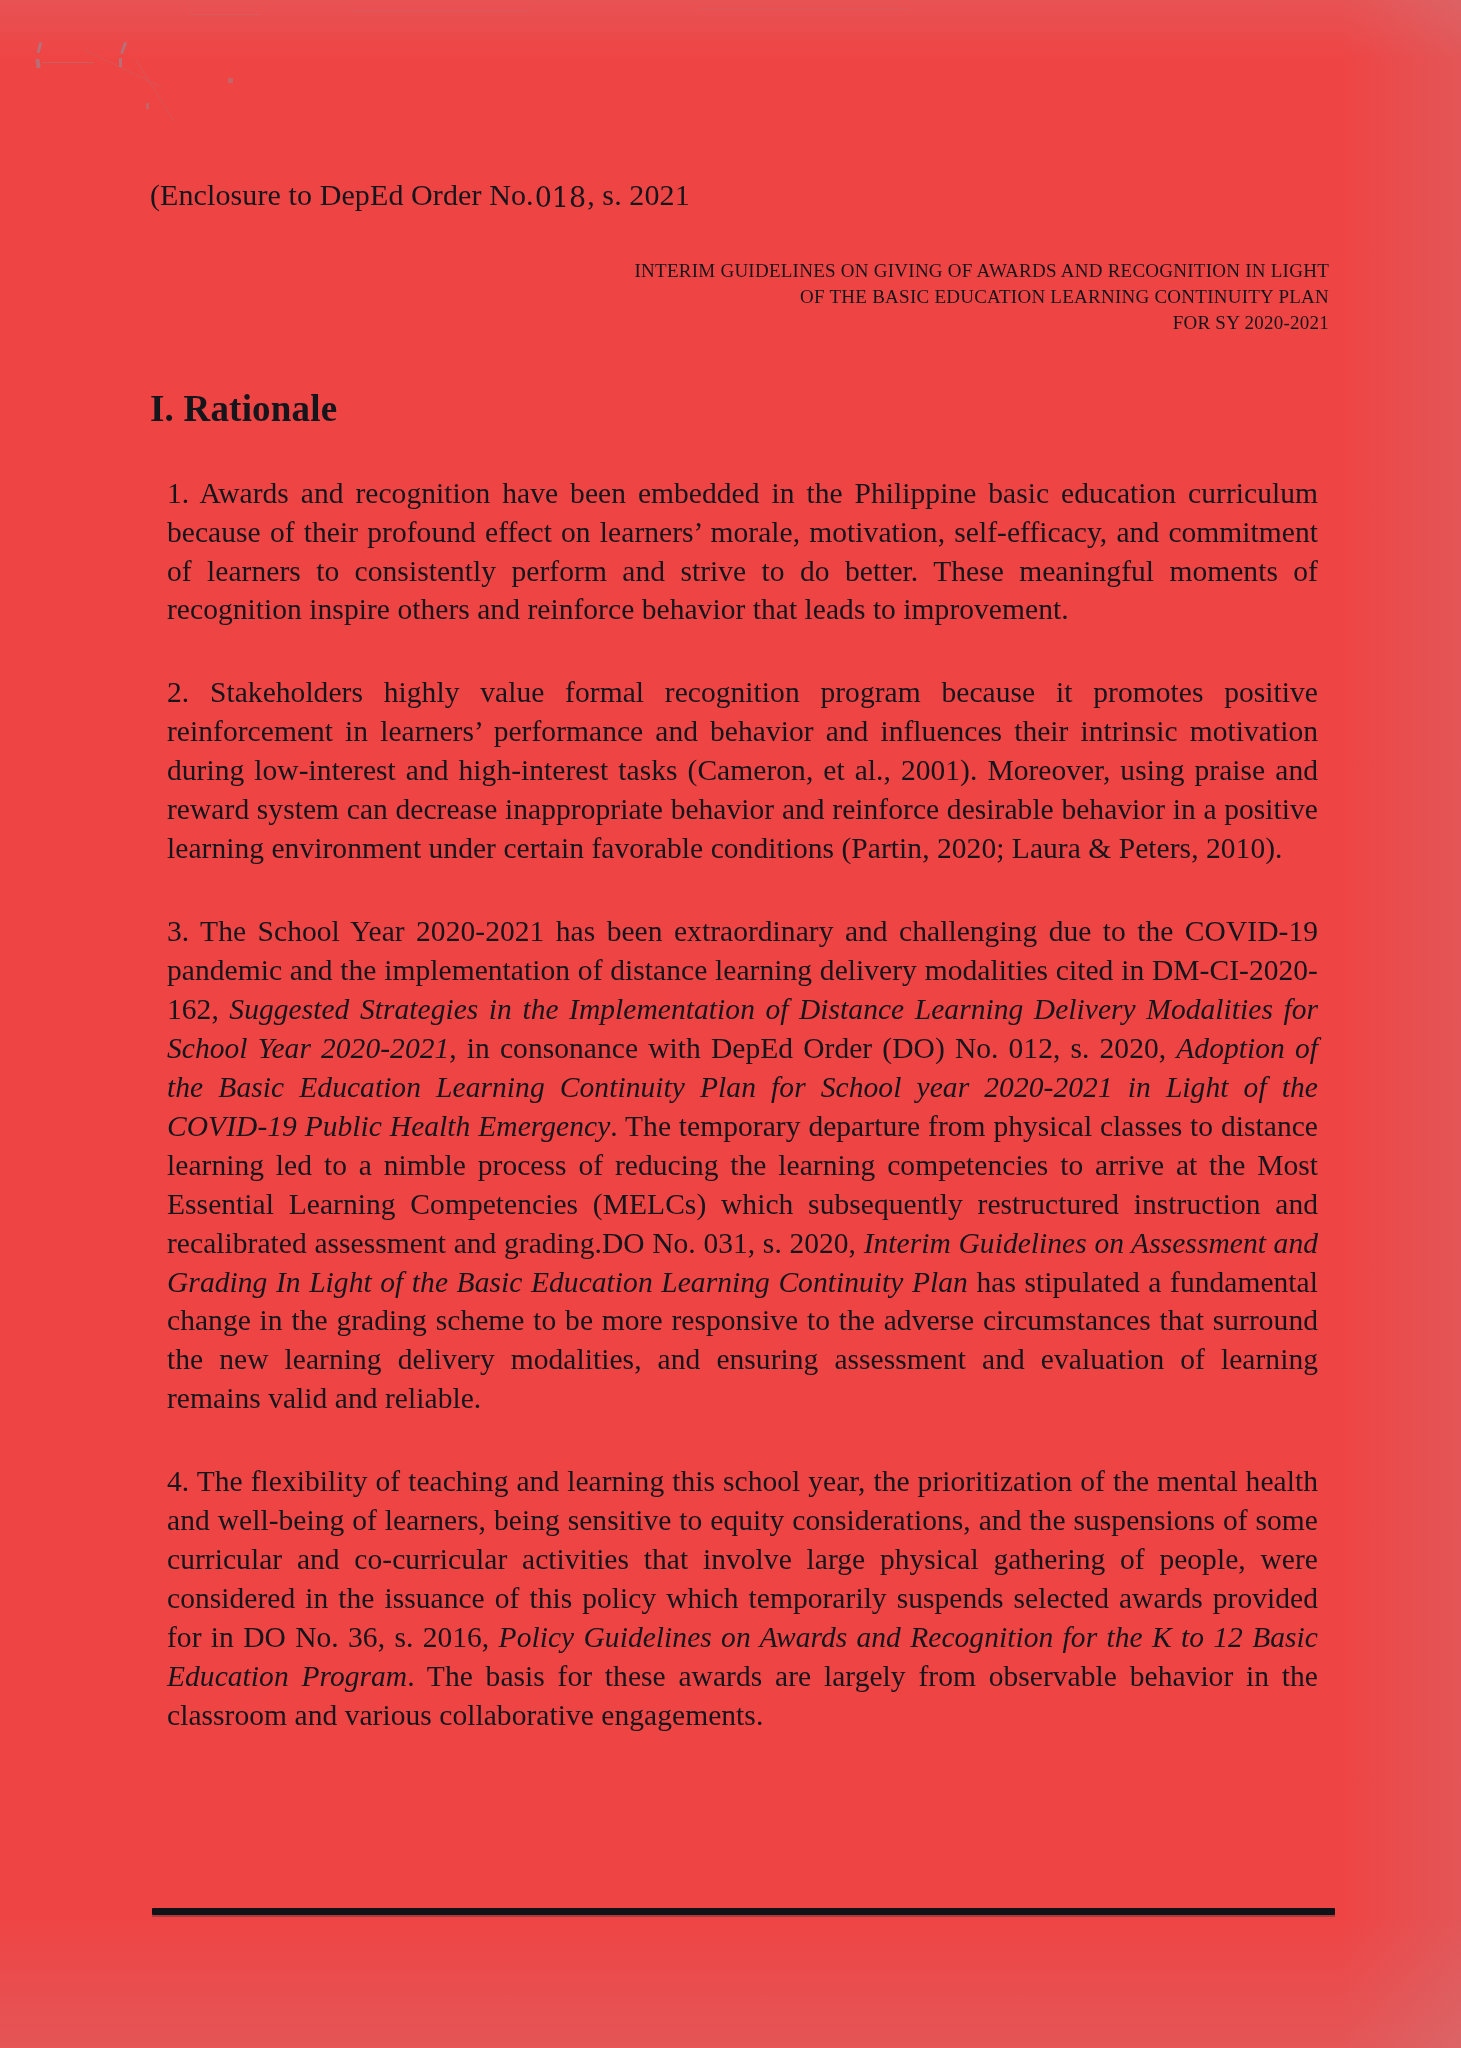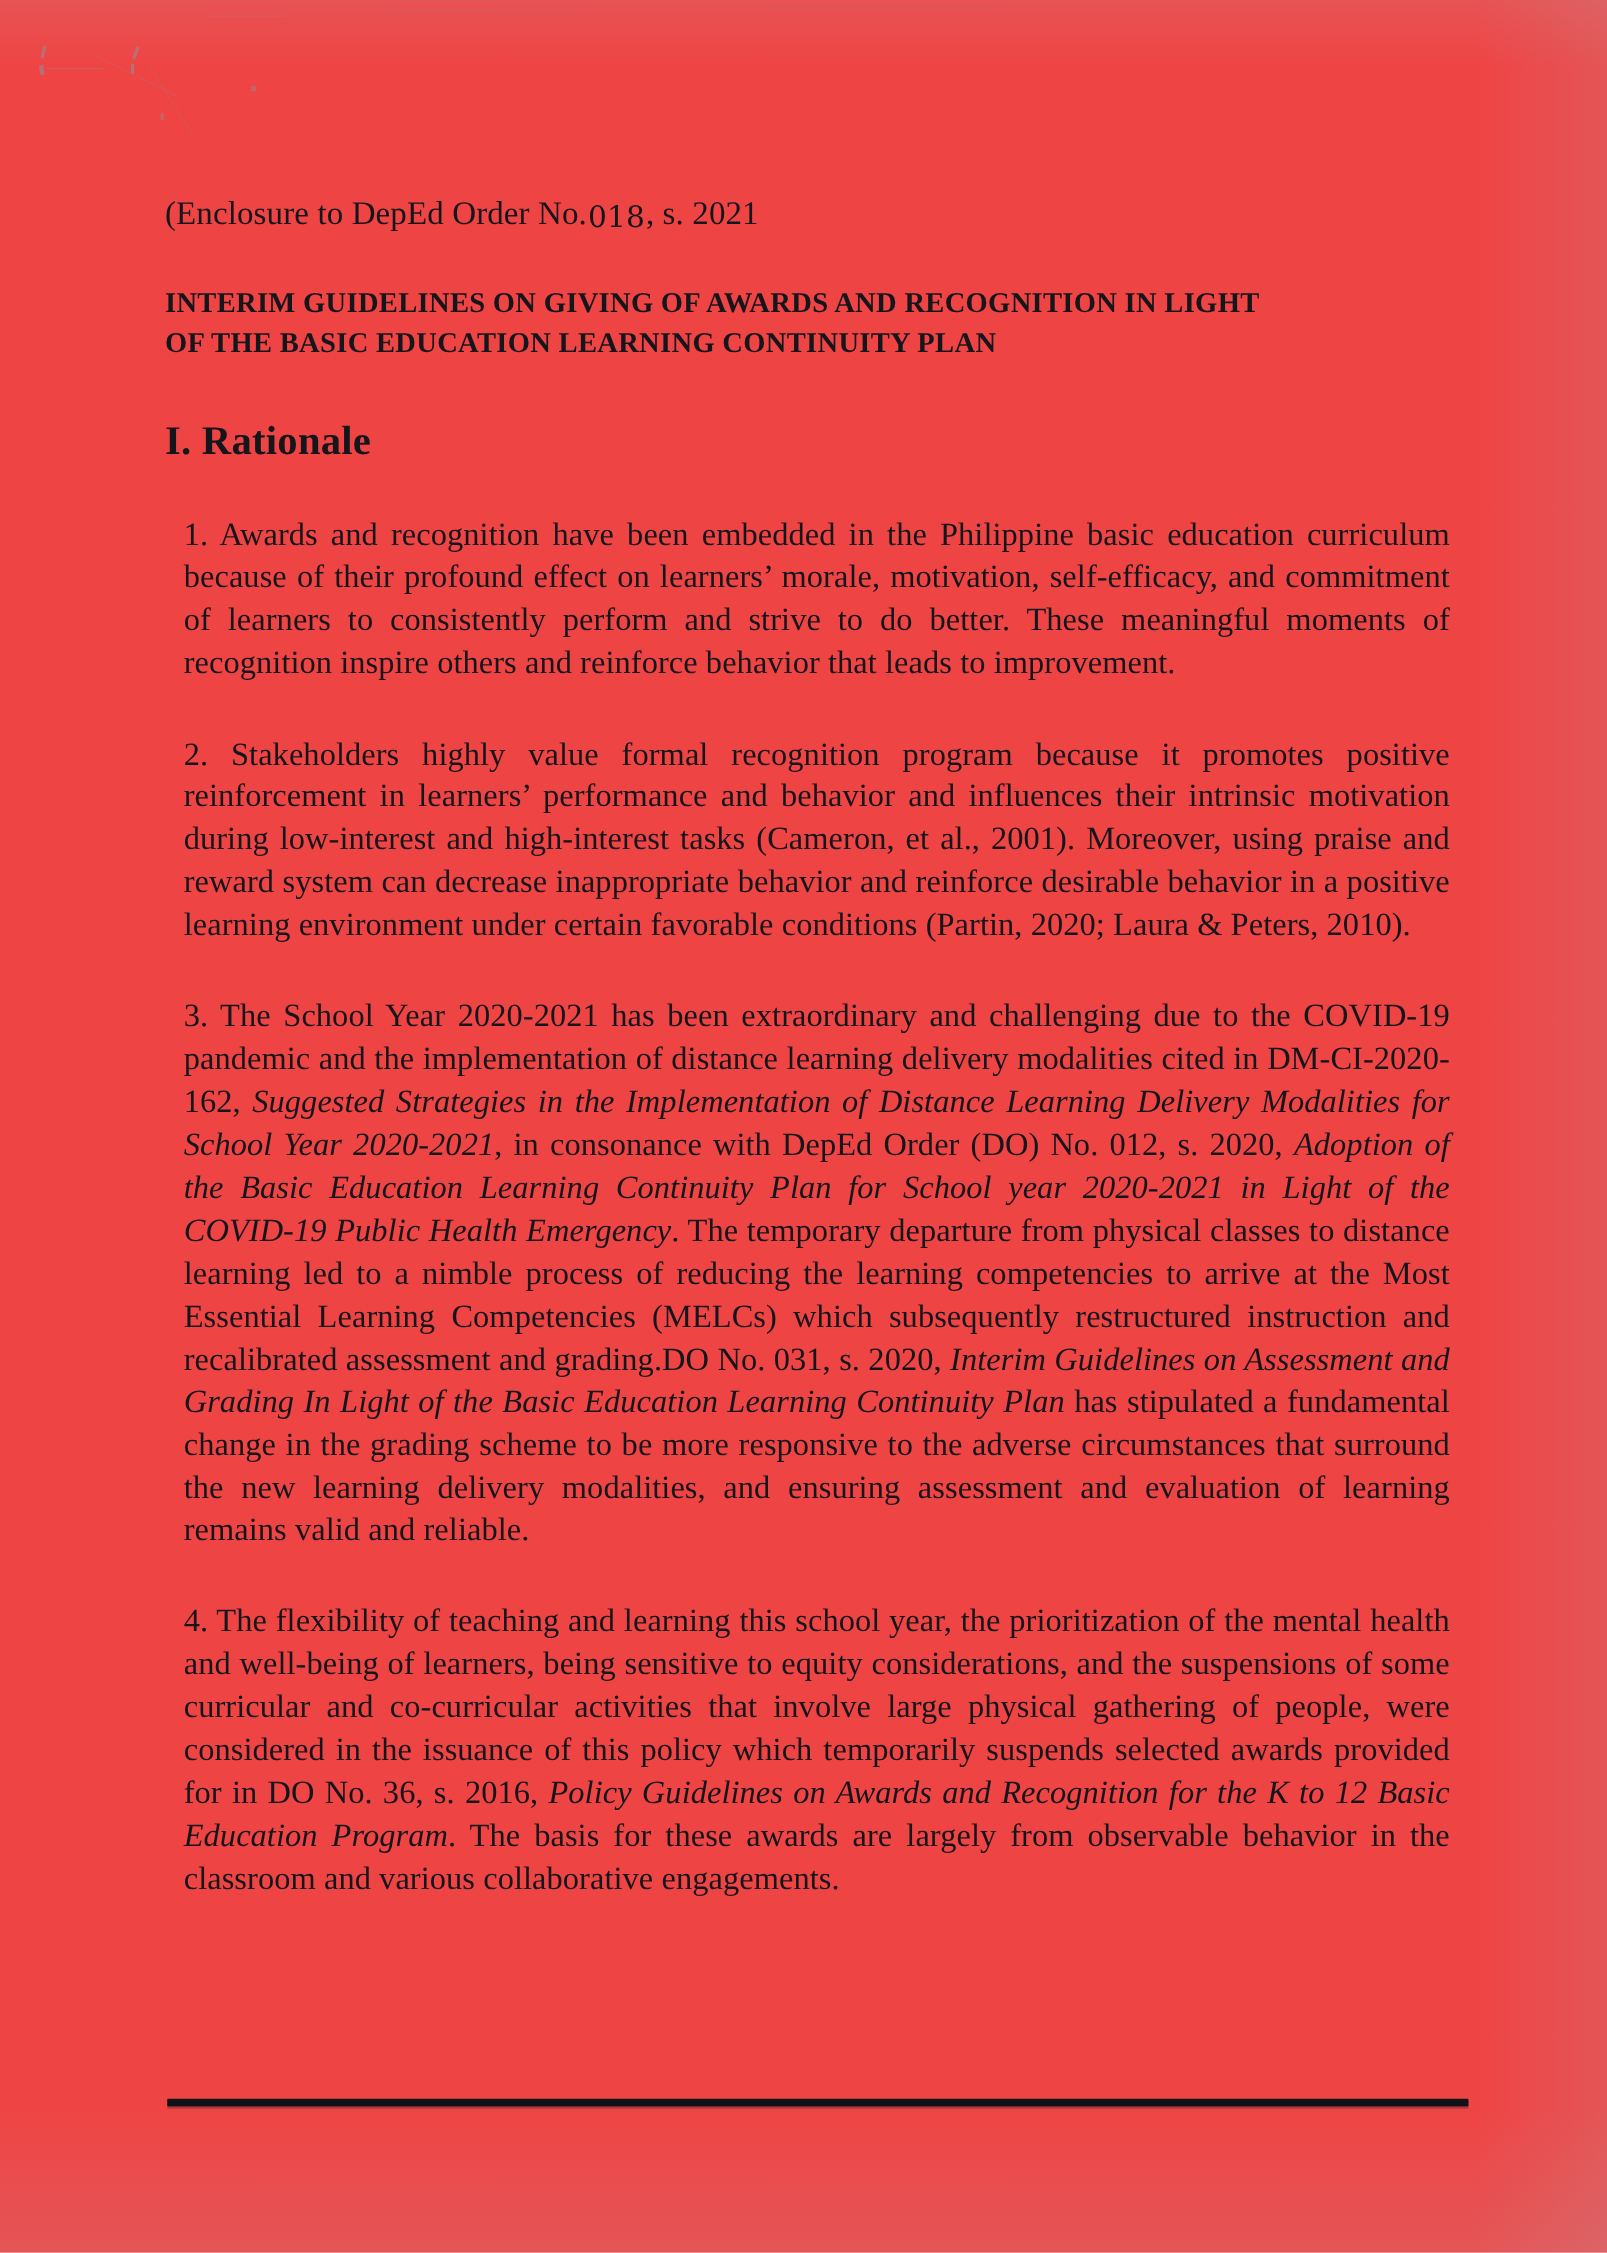--- a/index.html
+++ b/index.html
@@ -71,23 +71,23 @@
     font-family: "DejaVu Serif", "Liberation Serif", serif;
     font-size: 27px;
     letter-spacing: 0px;
     padding: 0 1px;
     position: relative;
     top: 2px;
   }
 
   .doc-title {
     margin-top: 46px;
-    text-align: left;
-    font-weight: bold;
-    font-size: 26px;
+    text-align: right;
+    font-weight: normal;
+    font-size: 19px;
     line-height: 1.38;
     letter-spacing: 0.25px;
     padding: 0 6px 0 0;
   }
   .doc-title .tline { display: block; }
 
   .section-heading {
     margin-top: 50px;
     font-weight: bold;
     font-size: 37px;
@@ -149,20 +149,21 @@
 
   <div id="content">
 
     <div class="doc-ref">
       <span>(Enclosure to DepEd Order No.</span><span class="stamp-num">018</span><span>, s. 2021</span>
     </div>
 
     <div class="doc-title">
       <span class="tline">INTERIM GUIDELINES ON GIVING OF AWARDS AND RECOGNITION IN LIGHT</span>
       <span class="tline">OF THE BASIC EDUCATION LEARNING CONTINUITY PLAN</span>
+      <span class="tline">FOR SY 2020-2021</span>
     </div>
 
     <div class="section-heading">I. Rationale</div>
 
     <div id="paragraphs">
         <p class="body-par"><span>1. Awards and recognition have been embedded in the Philippine basic education curriculum because of their profound effect on learners’ morale, motivation, self-efficacy, and commitment of learners to consistently perform and strive to do better. These meaningful moments of recognition inspire others and reinforce behavior that leads to improvement.</span></p>
         <p class="body-par"><span>2. Stakeholders highly value formal recognition program because it promotes positive reinforcement in learners’ performance and behavior and influences their intrinsic motivation during low-interest and high-interest tasks (Cameron, et al., 2001). Moreover, using praise and reward system can decrease inappropriate behavior and reinforce desirable behavior in a positive learning environment under certain favorable conditions (Partin, 2020; Laura &amp; Peters, 2010).</span></p>
         <p class="body-par"><span>3. The School Year 2020-2021 has been extraordinary and challenging due to the COVID-19 pandemic and the implementation of distance learning delivery modalities cited in DM-CI-2020-162, </span><em>Suggested Strategies in the Implementation of Distance Learning Delivery Modalities for School Year 2020-2021</em><span>, in consonance with DepEd Order (DO) No. 012, s. 2020, </span><em>Adoption of the Basic Education Learning Continuity Plan for School year 2020-2021 in Light of the COVID-19 Public Health Emergency</em><span>. The temporary departure from physical classes to distance learning led to a nimble process of reducing the learning competencies to arrive at the Most Essential Learning Competencies (MELCs) which subsequently restructured instruction and recalibrated assessment and grading.DO No. 031, s. 2020, </span><em>Interim Guidelines on Assessment and Grading In Light of the Basic Education Learning Continuity Plan</em><span> has stipulated a fundamental change in the grading scheme to be more responsive to the adverse circumstances that surround the new learning delivery modalities, and ensuring assessment and evaluation of learning remains valid and reliable.</span></p>
         <p class="body-par"><span>4. The flexibility of teaching and learning this school year, the prioritization of the mental health and well-being of learners, being sensitive to equity considerations, and the suspensions of some curricular and co-curricular activities that involve large physical gathering of people, were considered in the issuance of this policy which temporarily suspends selected awards provided for in DO No. 36, s. 2016, </span><em>Policy Guidelines on Awards and Recognition for the K to 12 Basic Education Program</em><span>. The basis for these awards are largely from observable behavior in the classroom and various collaborative engagements.</span></p>
       </div>

